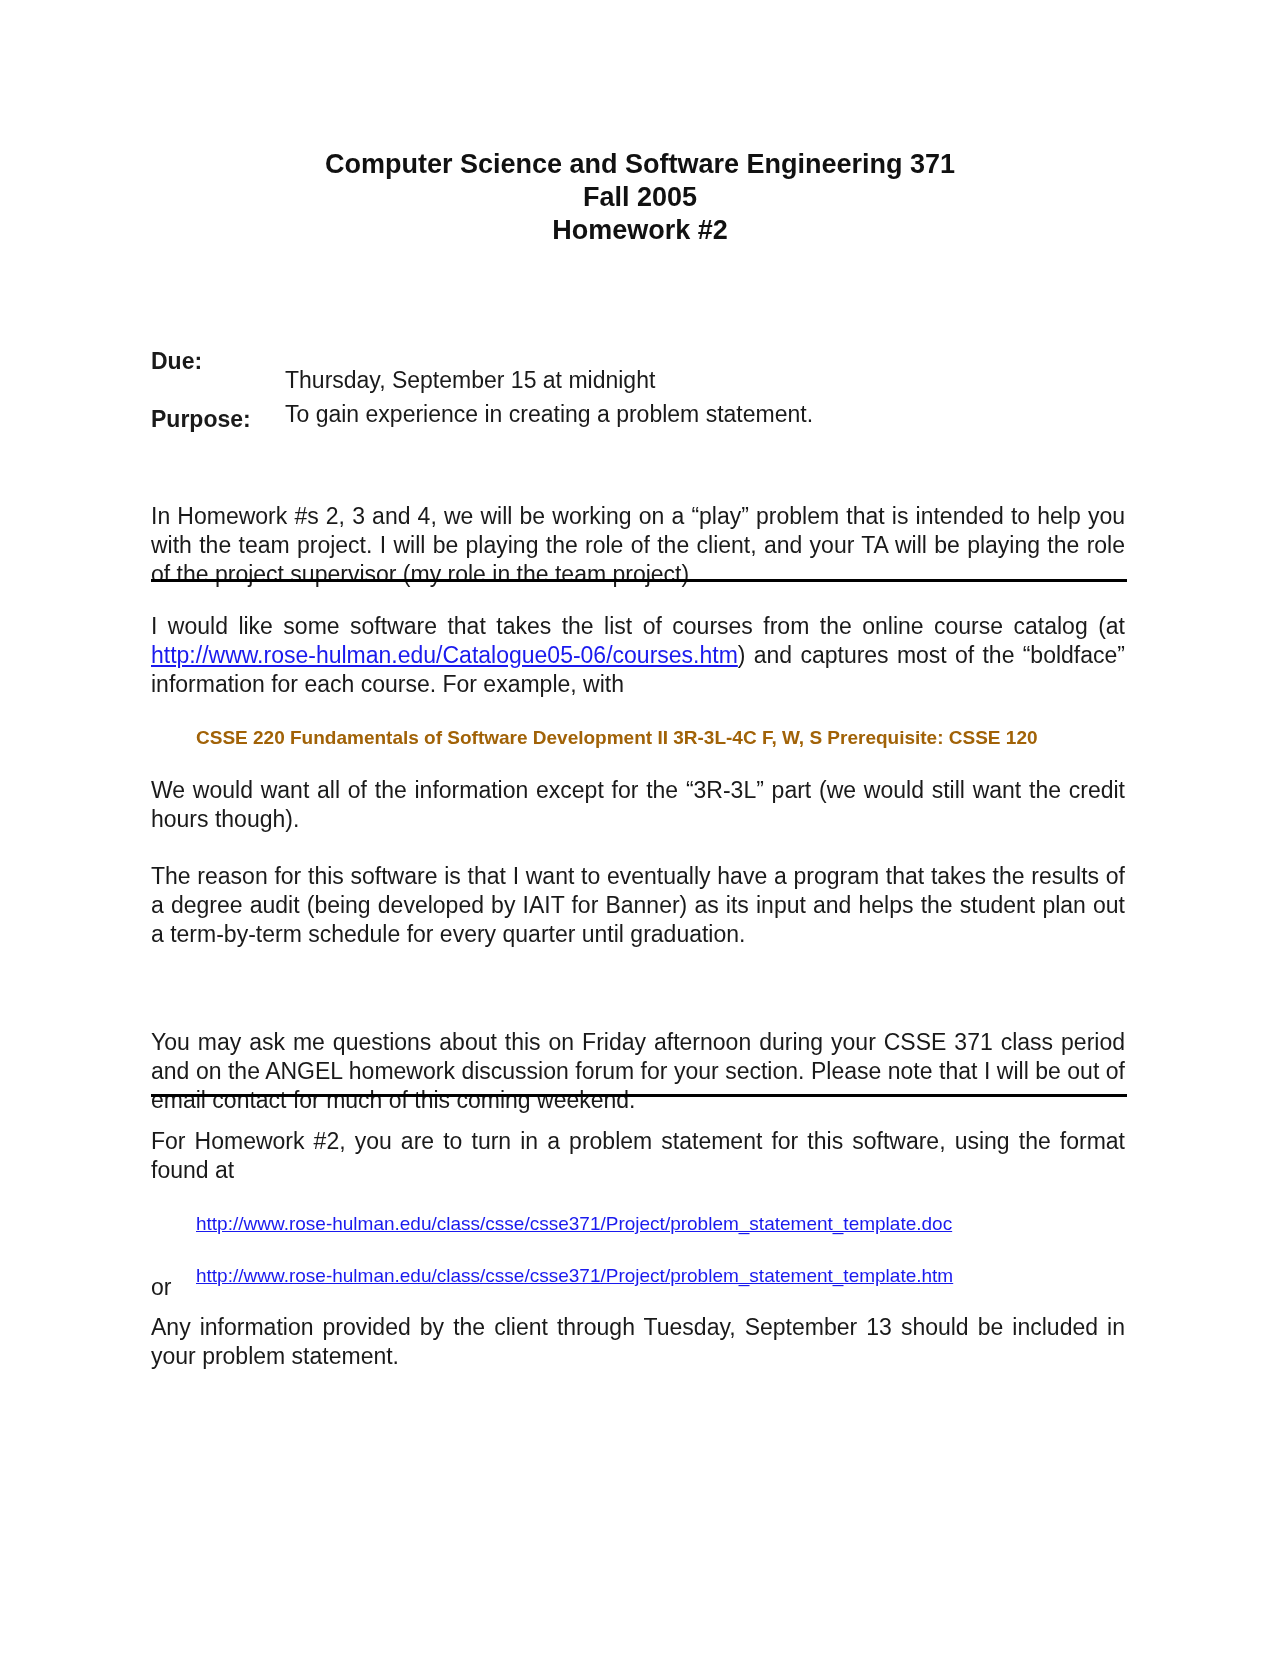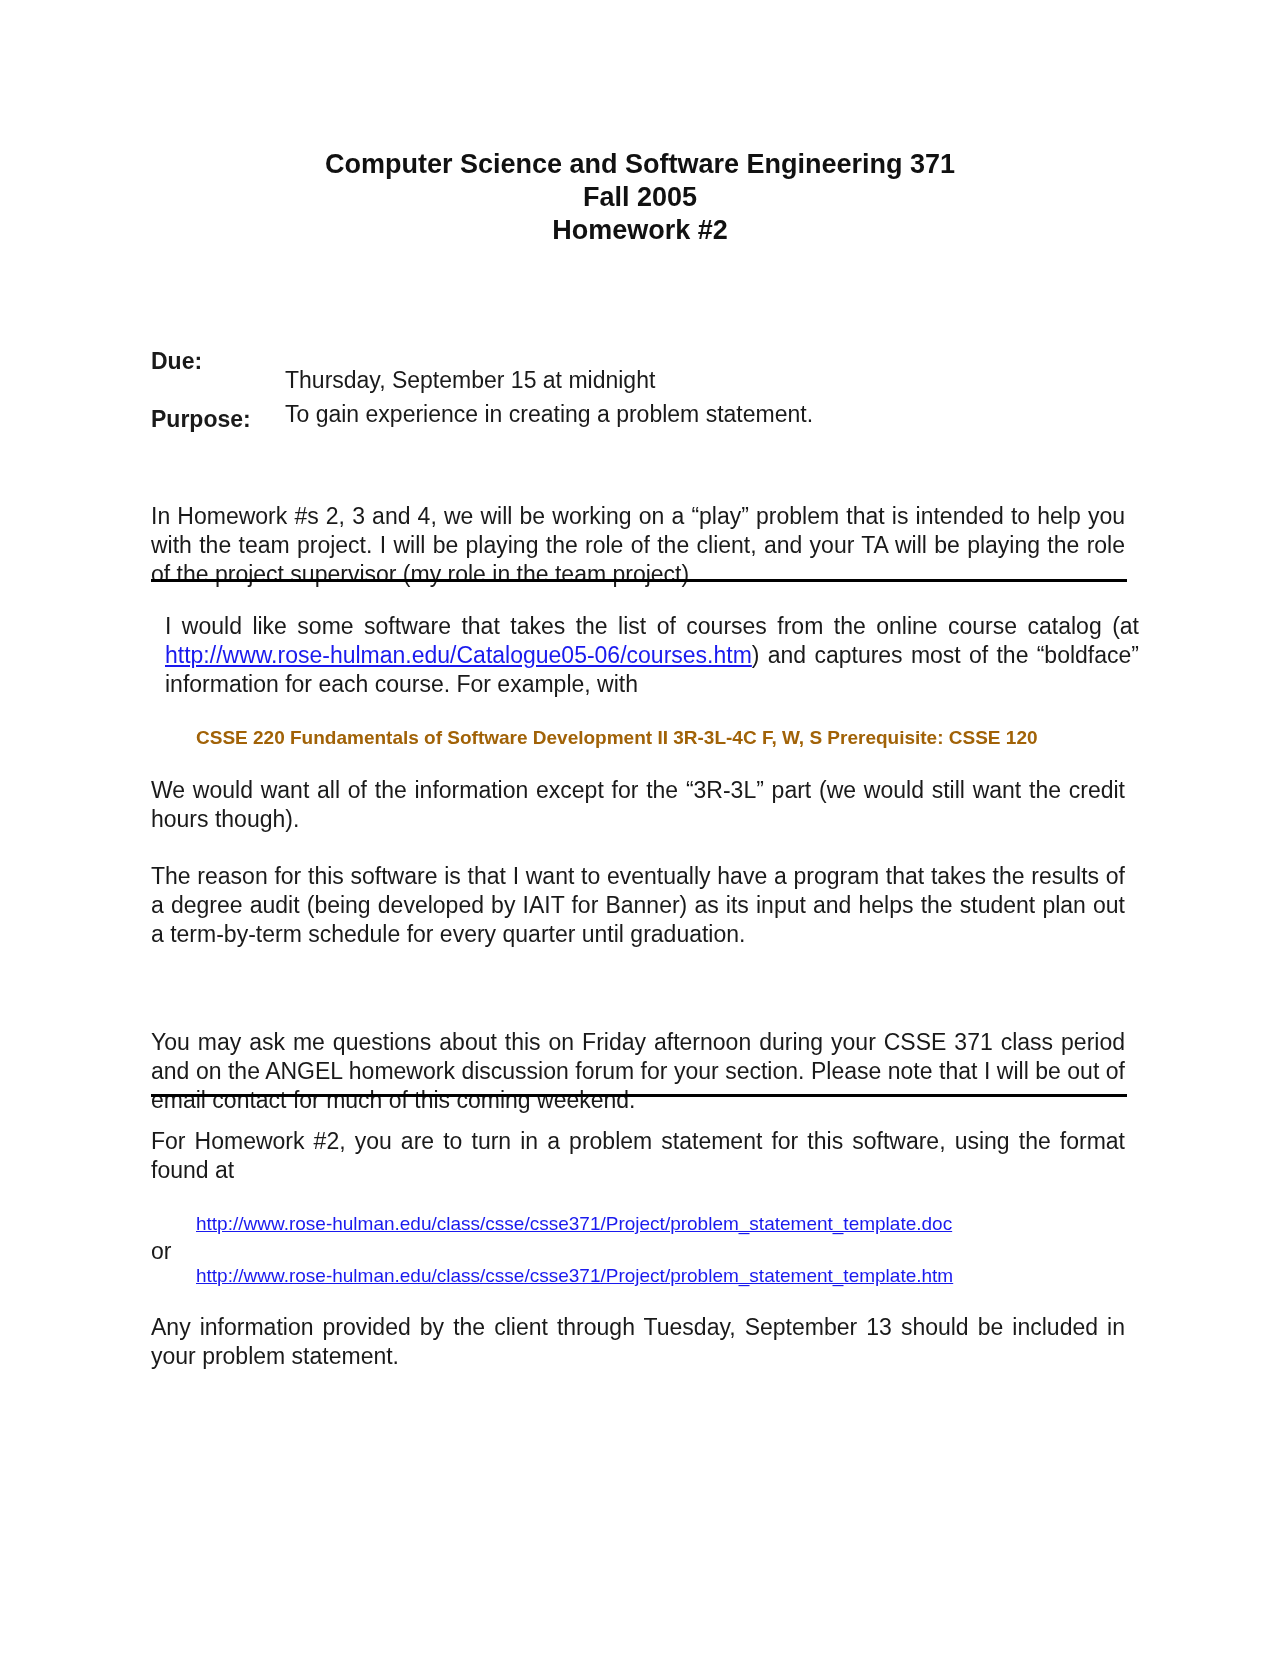--- a/index.html
+++ b/index.html
@@ -37,36 +37,36 @@
 
   <div class="abs body-text" style="left:151px; top:405px;">
     <span class="label">Purpose:</span>
   </div>
   <div class="abs body-text" style="left:285px; top:400px;">To gain experience in creating a problem statement.</div>
 
   <div class="para body-text" style="top:462px;margin-top:40px;">In Homework #s 2, 3 and 4, we will be working on a “play” problem that is intended to help you with the team project.  I will be playing the role of the client, and your TA will be playing the role of the project supervisor (my role in the team project).</div>
 
   <div class="rule" style="top:579px;"></div>
 
-  <div class="para body-text" style="top:612px;margin-left:14px;">
+  <div class="para body-text" style="top:612px;">
     <span>I would like some software that takes the list of courses from the online course catalog (at </span><a class="link">http://www.rose-hulman.edu/Catalogue05-06/courses.htm</a><span>) and captures most of the “boldface” information for each course.  For example, with</span>
   </div>
 
   <div class="example">CSSE 220 Fundamentals of Software Development II 3R-3L-4C F, W, S Prerequisite: CSSE 120</div>
 
   <div class="para body-text" style="top:776px;">We would want all of the information except for the “3R-3L” part (we would still want the credit hours though).</div>
 
   <div class="para body-text" style="top:862px;">The reason for this software is that I want to eventually have a program that takes the results of a degree audit (being developed by IAIT for Banner) as its input and helps the student plan out a term-by-term schedule for every quarter until graduation.</div>
 
   <div class="para body-text" style="top:1028px;">You may ask me questions about this on Friday afternoon during your CSSE 371 class period and on the ANGEL homework discussion forum for your section.  Please note that I will be out of email contact for much of this coming weekend.</div>
 
   <div class="rule" style="top:1094px;"></div>
 
   <div class="para body-text" style="top:1127px;">For Homework #2, you are to turn in a problem statement for this software, using the format found at</div>
 
   <a class="small-link link" style="top:1213px;">http://www.rose-hulman.edu/class/csse/csse371/Project/problem_statement_template.doc</a>
-  <div class="abs body-text" style="left:151px; top:1237px;">or</div>
+  <div class="abs body-text" style="left:151px; top:1273px;">or</div>
   <a class="small-link link" style="top:1265px;">http://www.rose-hulman.edu/class/csse/csse371/Project/problem_statement_template.htm</a>
 
   <div class="para body-text" style="top:1313px;">Any information provided by the client through Tuesday, September 13 should be included in your problem statement.</div>
 
 
 </div>
 
 </body></html>

